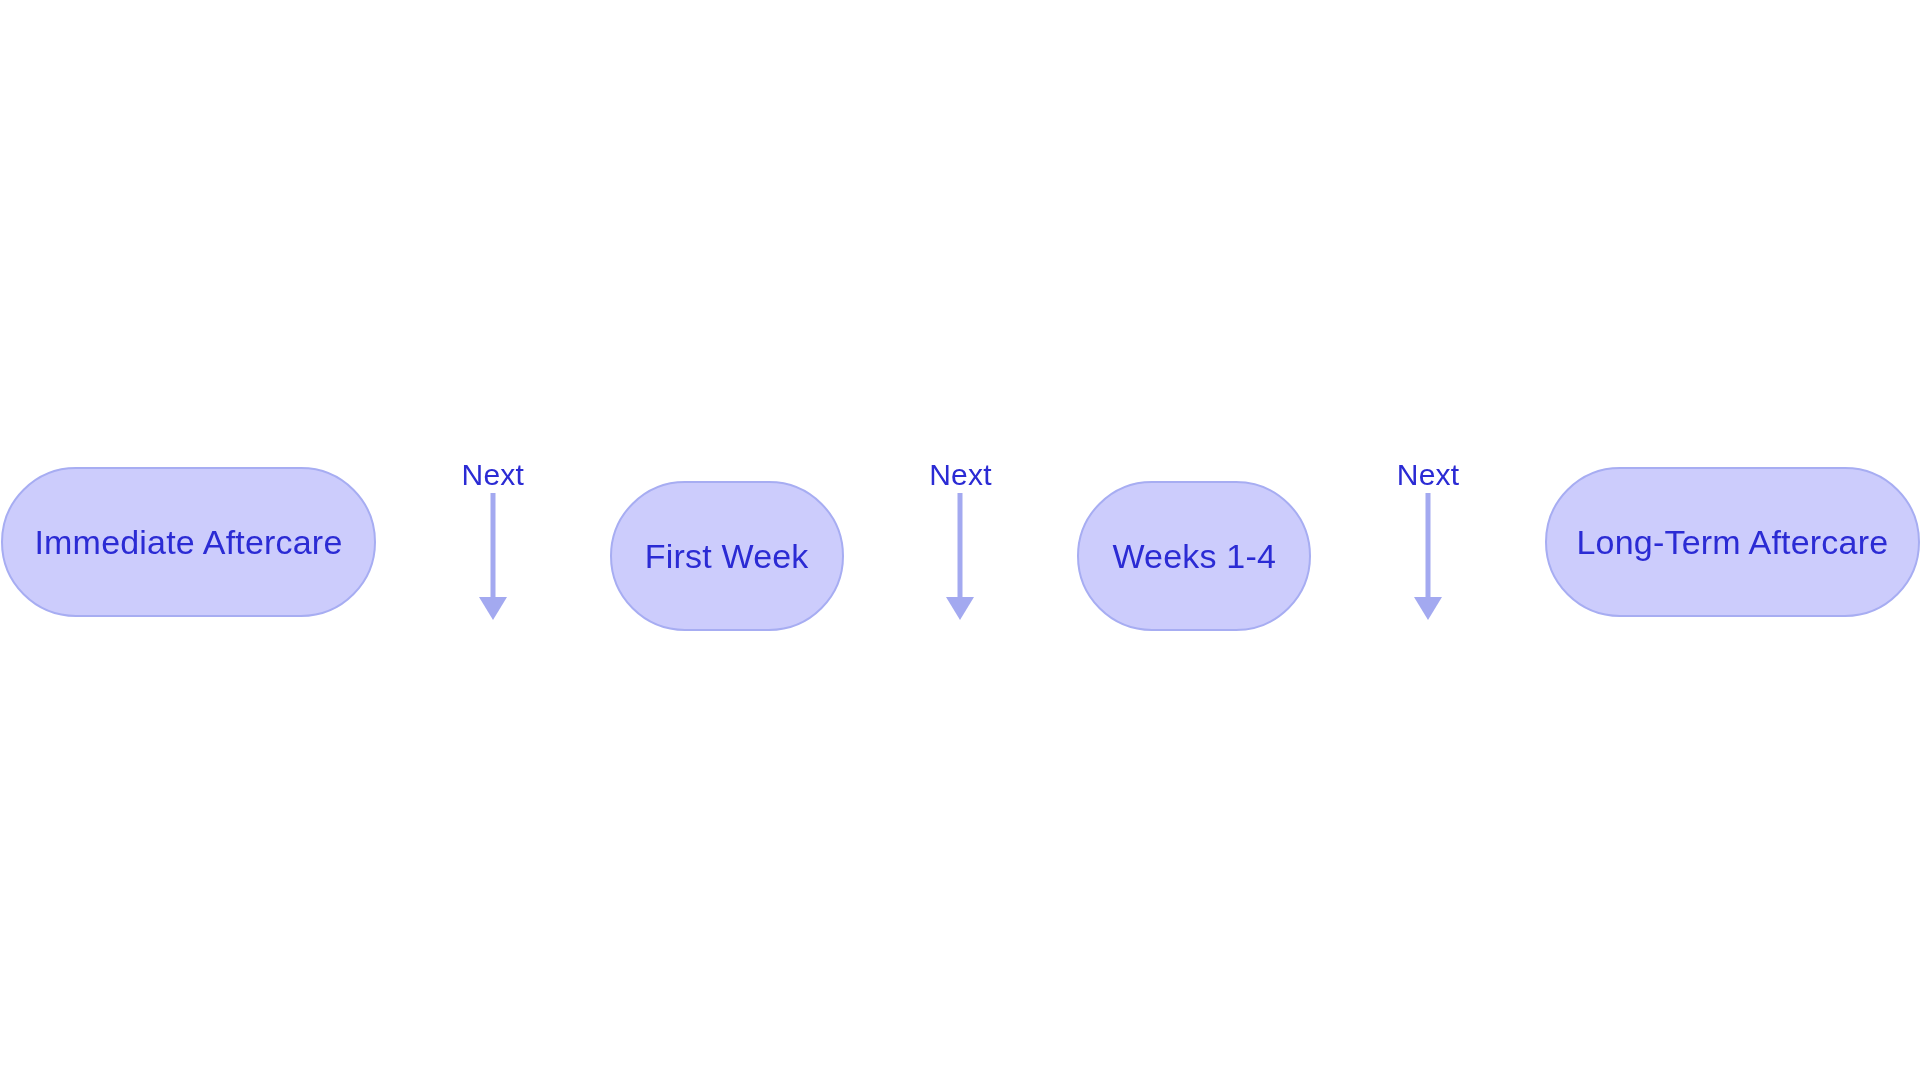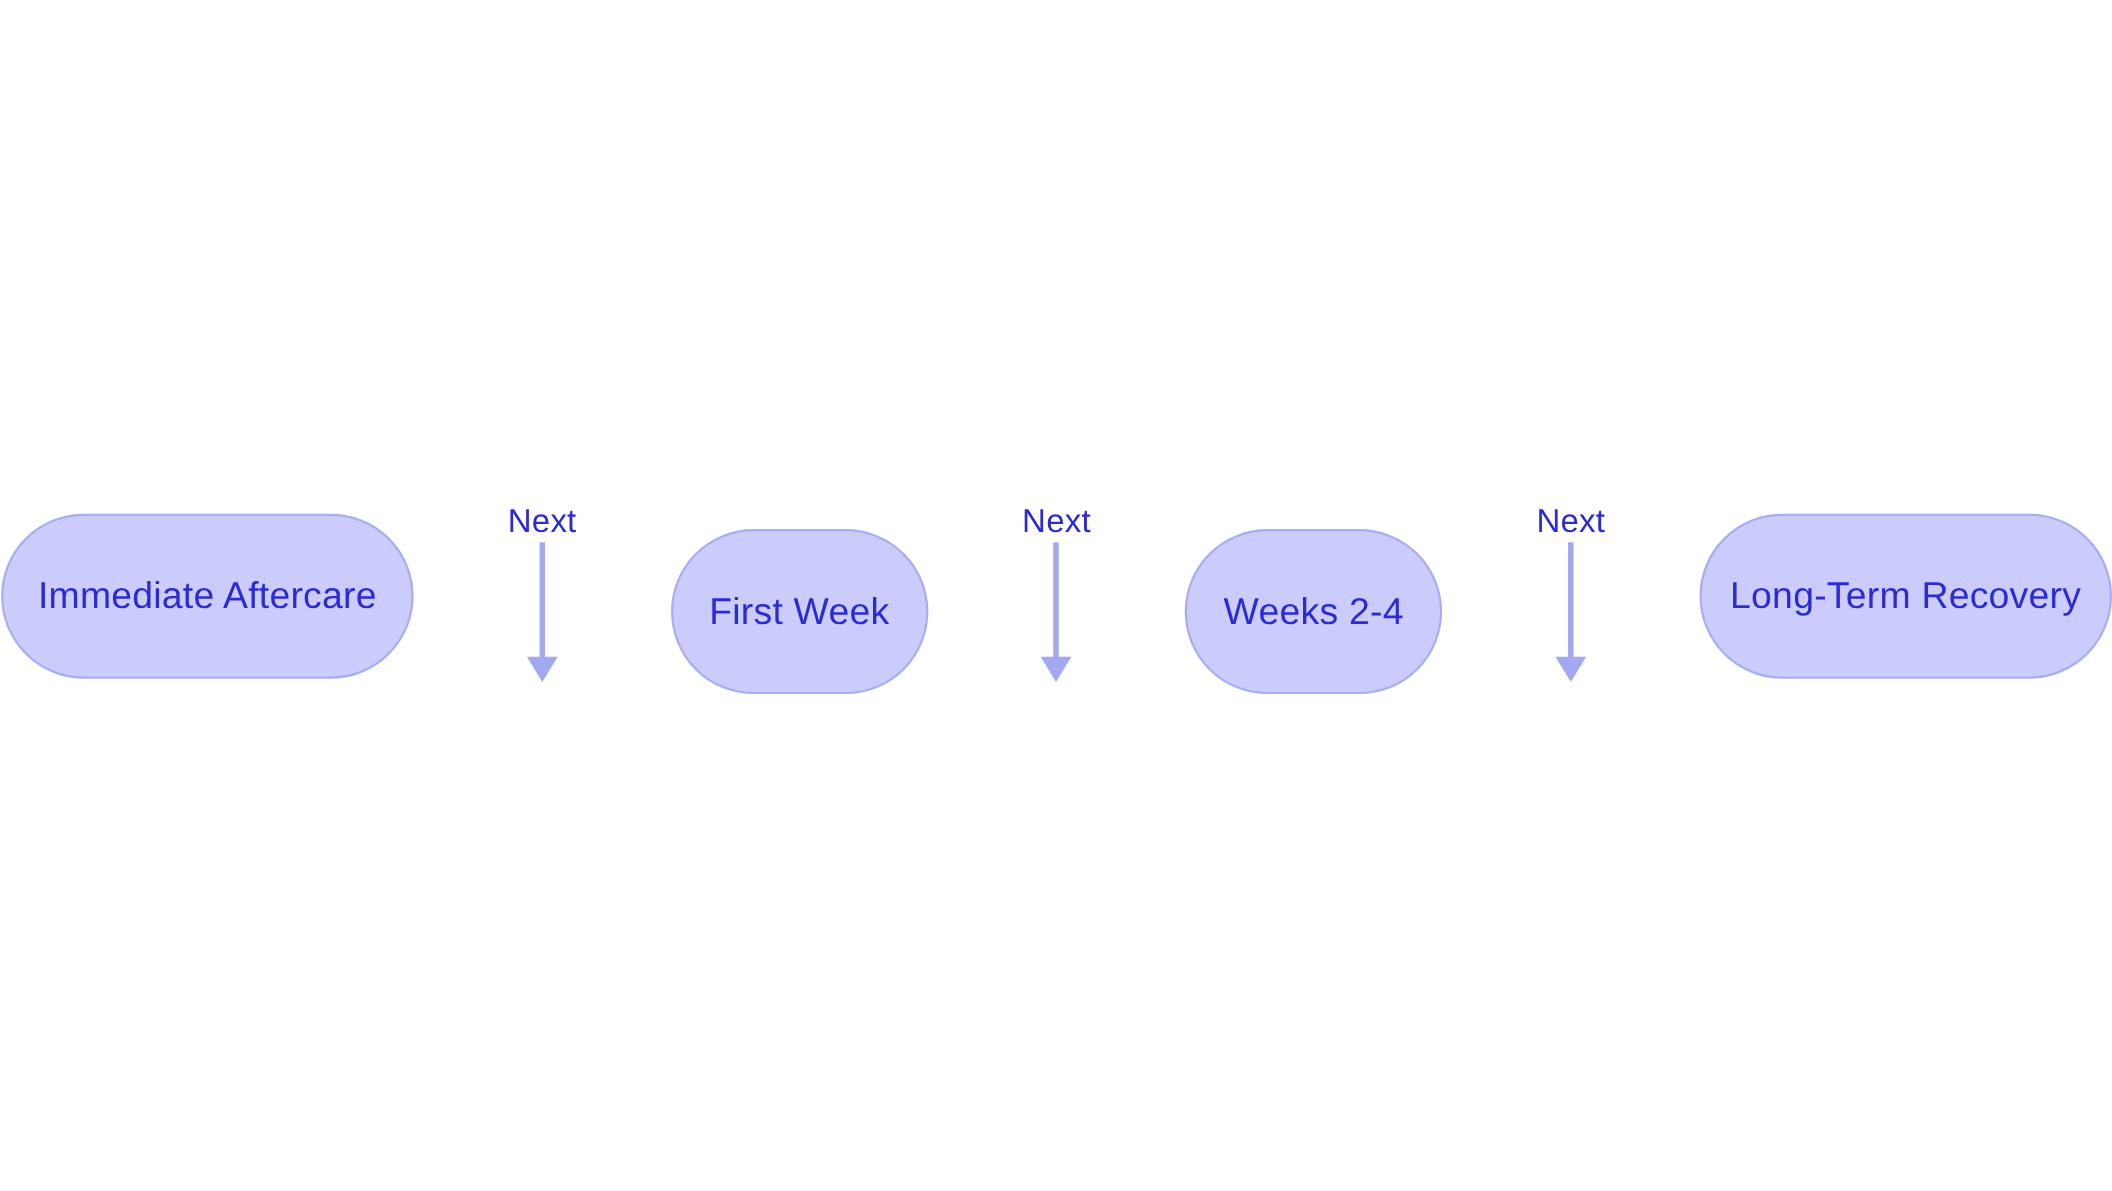--- a/index.html
+++ b/index.html
@@ -124,27 +124,27 @@
       <span class="node-label">First Week</span>
     </div>
 
     <div class="connector">
       <span class="line"></span>
       <span class="arrowhead"></span>
       <span class="edge-label">Next</span>
     </div>
 
     <div class="node narrow">
-      <span class="node-label">Weeks 2-4</span>
+      <span class="node-label">Weeks 1-4</span>
     </div>
 
     <div class="connector">
       <span class="line"></span>
       <span class="arrowhead"></span>
       <span class="edge-label">Next</span>
     </div>
 
     <div class="node wide">
-      <span class="node-label">Long-Term Recovery</span>
+      <span class="node-label">Long-Term Aftercare</span>
     </div>
 
   </div>
 </div>
 
 </body></html>

